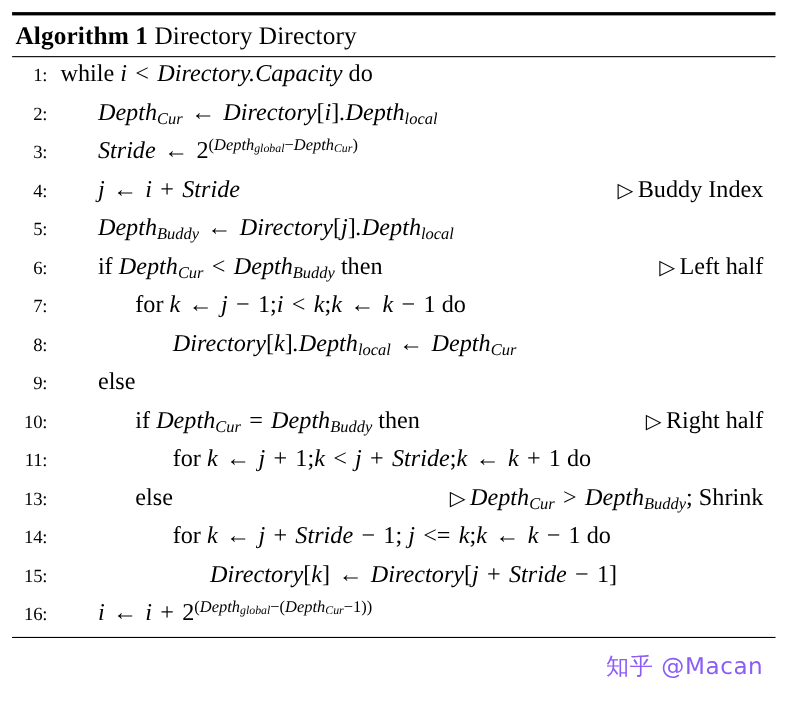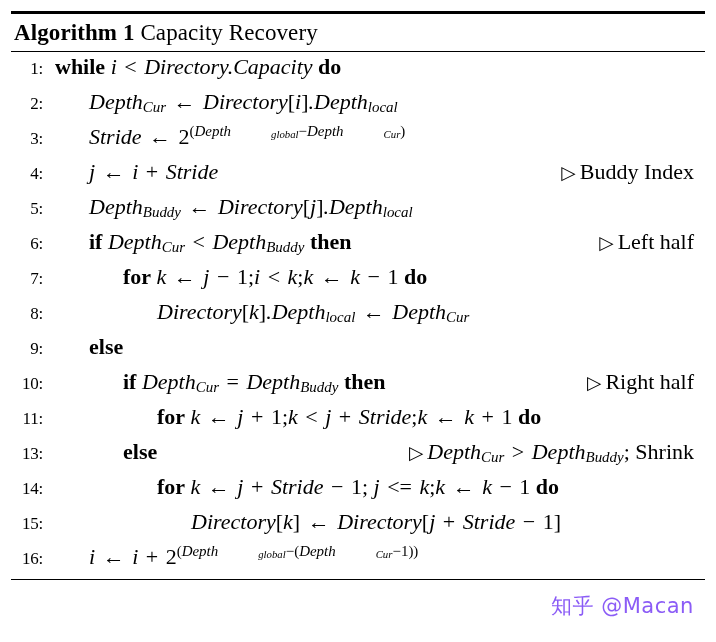--- a/index.html
+++ b/index.html
@@ -82,21 +82,21 @@
   .ind0 { padding-left: 4px; }
   .ind1 { padding-left: 38px; }
   .ind2 { padding-left: 72px; }
   .ind3 { padding-left: 106px; }
   .ind4 { padding-left: 140px; }
 
   .stmt { display: inline-block; }
 
   .kw {
     font-family: "Liberation Serif", "DejaVu Serif", serif;
-    font-weight: bold;
+    font-weight: normal;
     font-style: normal;
   }
   .mi {
     font-style: italic;
   }
   .mn { font-style: normal; }
   .op { font-style: normal; padding: 0 2px; }
   .opn { font-style: normal; }
 
   sub.s {
@@ -107,21 +107,20 @@
   }
   sup.sup {
     font-size: 0.68em;
     vertical-align: 0.52em;
     line-height: 0;
     font-style: italic;
   }
   sup.sup sub.s {
     font-size: 0.72em;
     vertical-align: -0.2em;
-    margin-left: 40px;
   }
 
   .comment {
     position: absolute;
     right: 11px;
     white-space: nowrap;
     font-style: normal;
   }
   .comment .tri {
     font-size: 0.85em;
@@ -139,21 +138,21 @@
     font-family: "DejaVu Sans", "Liberation Sans", sans-serif;
   }
 </style>
 </head>
 <body>
 
 <div class="algorithm-box">
 
   <div class="rule-top"></div>
 
-  <div class="algo-title"><span class="kw">Algorithm 1</span><span>&nbsp;</span><span>Capacity Recovery</span></div>
+  <div class="algo-title"><span class="kw">Algorithm 1</span><span>&nbsp;</span><span>Directory Directory</span></div>
 
   <div class="rule-mid"></div>
 
   <div class="body-lines">
 
     <div class="line">
       <span class="lineno">1:</span>
       <span class="code ind0">
           <span class="stmt"><span class="kw">while</span> <span class="mi">i</span> <span class="op">&lt;</span> <span class="mi">Directory</span><span class="mi">.</span><span class="mi">Capacity</span> <span class="kw">do</span></span>
         </span>

